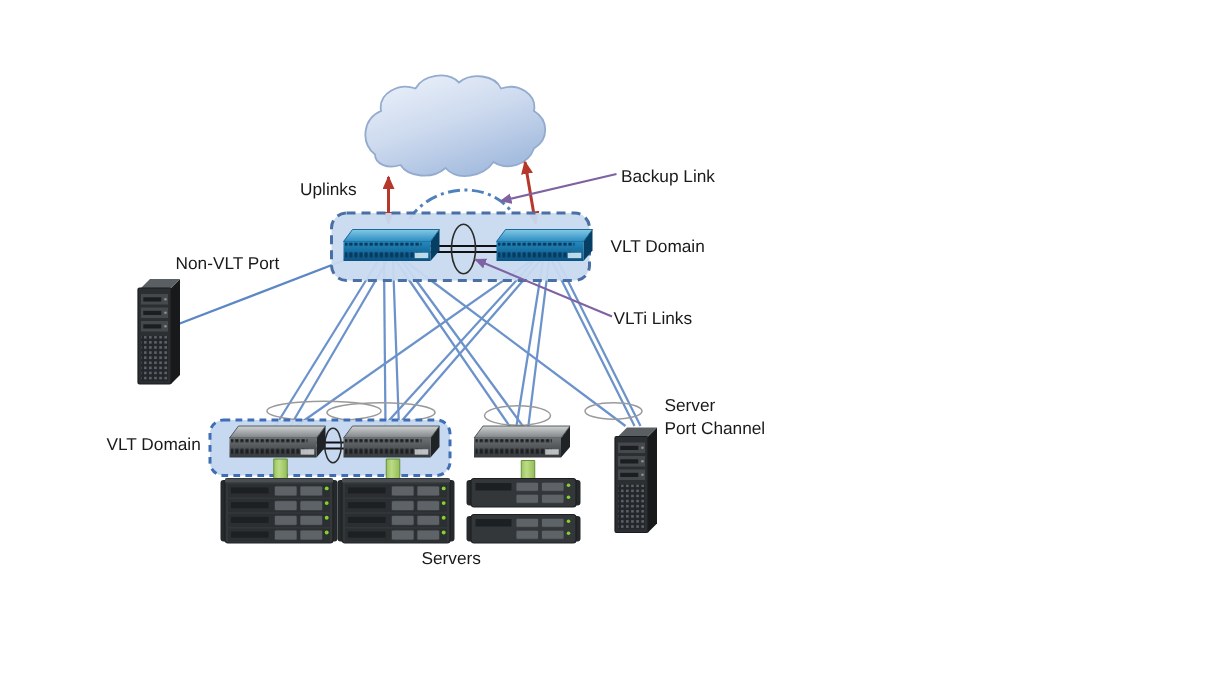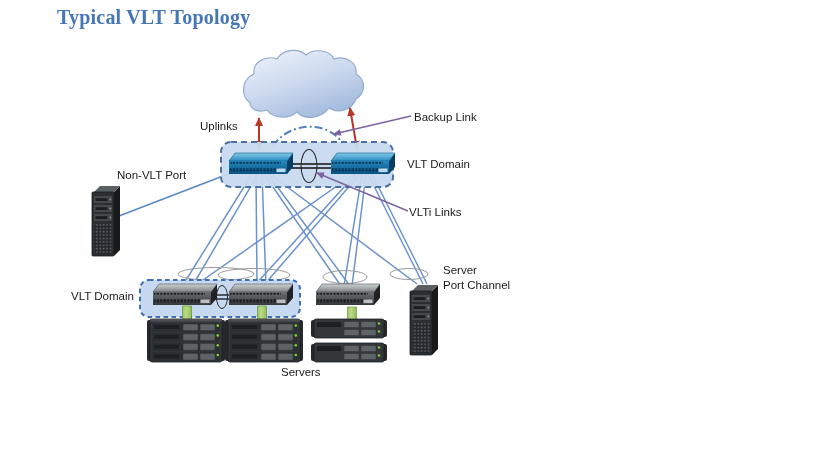--- a/index.html
+++ b/index.html
@@ -15,21 +15,20 @@
   svg{position:absolute;left:0;top:0;}
   .diagram-label{
     font-family:"Liberation Sans", sans-serif;
     font-size:11.5px;fill:#1a1a1a;
   }
 </style>
 </head>
 <body>
 
 <div class="stage">
-  <h1 class="page-title">Typical VLT Topology</h1>
 
   <svg width="819" height="460" viewBox="0 0 819 460">
     <defs>
       <linearGradient id="cloudGrad" x1="0" y1="0" x2="0.6" y2="1">
         <stop offset="0" stop-color="#eff4fb"></stop>
         <stop offset="0.55" stop-color="#ccd9ee"></stop>
         <stop offset="1" stop-color="#a4bcde"></stop>
       </linearGradient>
       <linearGradient id="swBlueTop" x1="0" y1="0" x2="0" y2="1">
         <stop offset="0" stop-color="#83c9e6"></stop>

